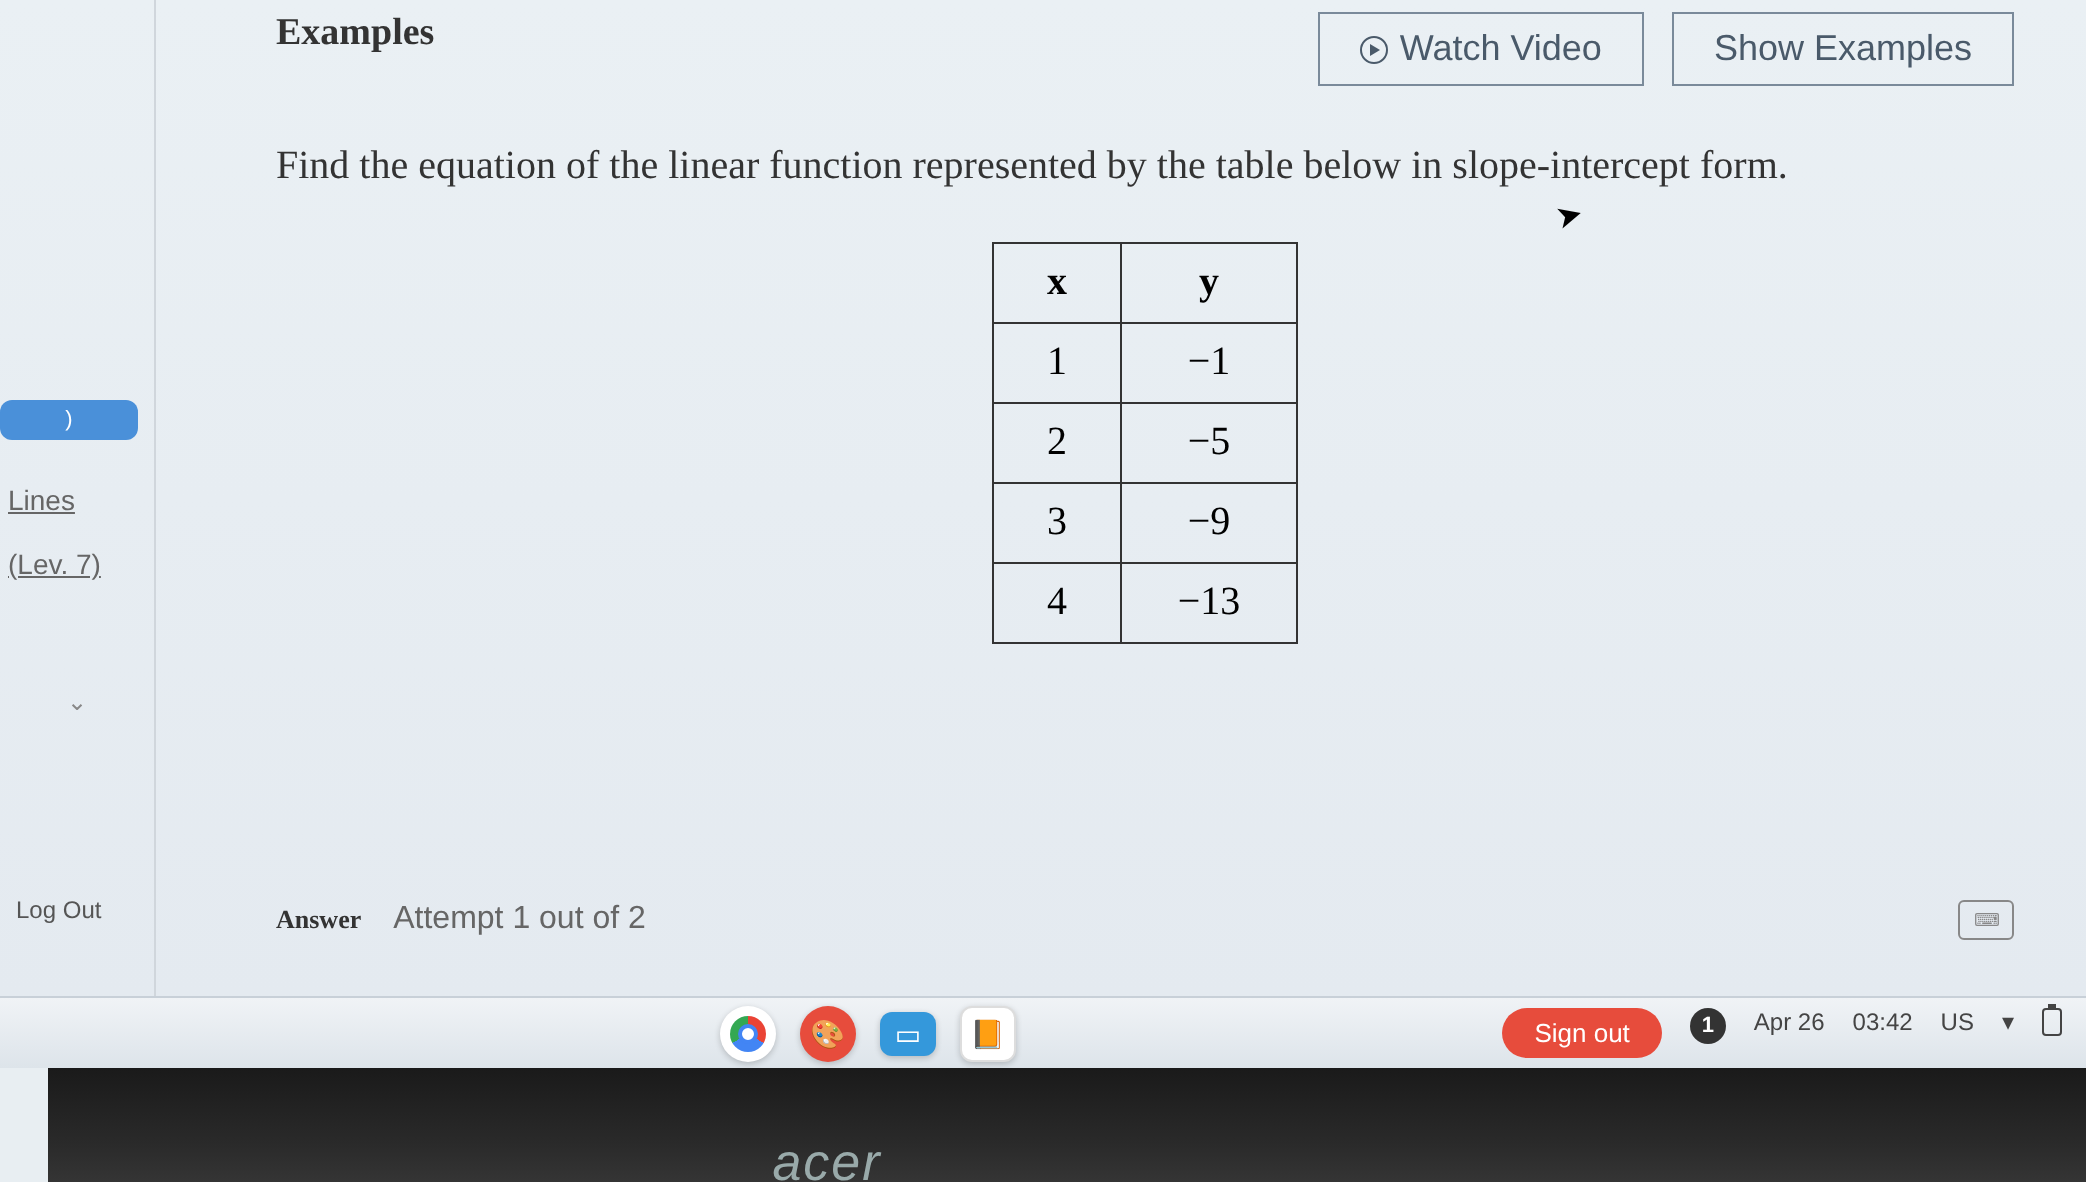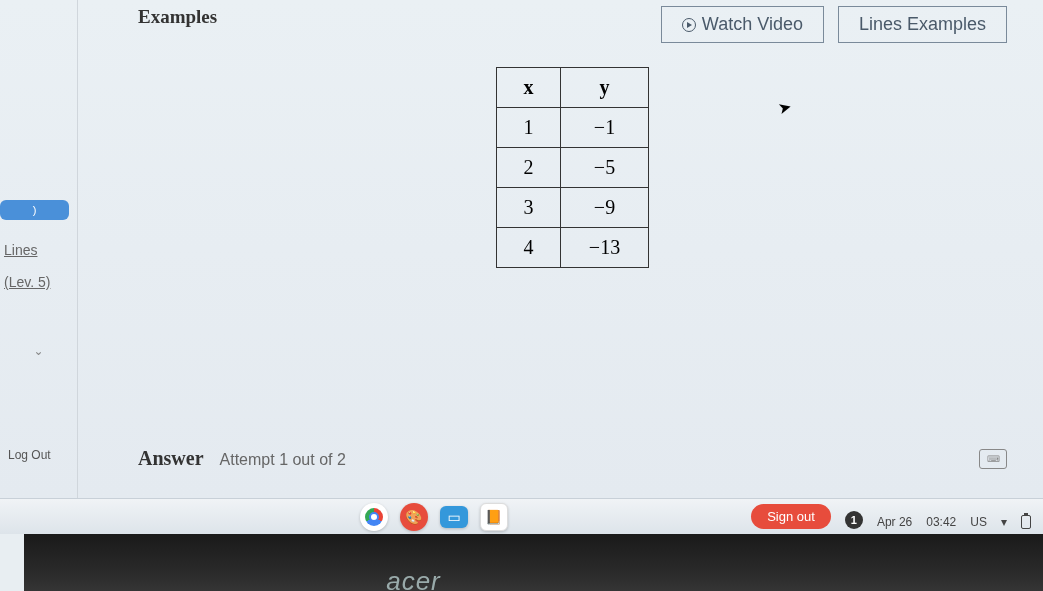--- a/index.html
+++ b/index.html
@@ -134,21 +134,21 @@
       position: absolute;
       bottom: 28px;
       left: 60px;
       right: 36px;
       display: flex;
       align-items: center;
       justify-content: space-between;
     }
     .answer-label {
       font-weight: bold;
-      font-size: 20px;
+      font-size: 13px;
       color: #333;
       margin-right: 12px;
     }
     .attempt {
       font-family: -apple-system, Arial, sans-serif;
       font-size: 16px;
       color: #666;
     }
     .keyboard-icon {
       width: 28px; height: 20px;
@@ -211,21 +211,21 @@
       content: ''; position: absolute; top: 4px; left: 4px;
       width: 10px; height: 10px; border-radius: 50%;
       background: #fff; border: 2px solid #4285f4; box-sizing: border-box;
     }
     .palette { background: #e74c3c; }
     .app-blue { background: #3498db; border-radius: 6px; width: 28px; height: 22px; }
     .app-orange { background: #fff; border-radius: 6px; color: #f39c12; border: 1px solid #ddd; }
     .task-right {
       margin-left: auto;
       display: flex;
-      align-items: flex-end;
+      align-items: flex-start;
       gap: 14px;
     }
     .signout {
       background: #e74c3c;
       color: #fff;
       padding: 5px 16px;
       border-radius: 14px;
       font-size: 13px;
       font-weight: 500;
       cursor: pointer;
@@ -265,39 +265,40 @@
       margin-left: -240px;
     }
   </style>
 </head>
 <body>
 
 <div class="screen">
   <div class="sidebar">
     <div class="sidebar-pill">)</div>
     <div class="sidebar-item">Lines</div>
-    <div class="sidebar-item">(Lev. 5)</div>
+    <div class="sidebar-item">(Lev. 7)</div>
     <div class="sidebar-chevron">⌄</div>
   </div>
   <div class="logout">Log Out</div>
 
   <div class="main">
     <div class="question-header">
       <div class="question-title">Examples</div>
       <div class="header-buttons">
         <button class="btn-outline">
           <span class="play-icon"></span>
           <span>Watch Video</span>
         </button>
         <button class="btn-outline">
-          <span>Lines Examples</span>
+          <span>Show Examples</span>
         </button>
       </div>
     </div>
 
+    <div class="prompt">Find the equation of the linear function represented by the table below in slope-intercept form.</div>
 
     <span class="cursor-arrow">➤</span>
 
     <table class="data-table">
       <thead>
         <tr>
           <th class="x-col">x</th>
           <th class="y-col">y</th>
         </tr>
       </thead>

